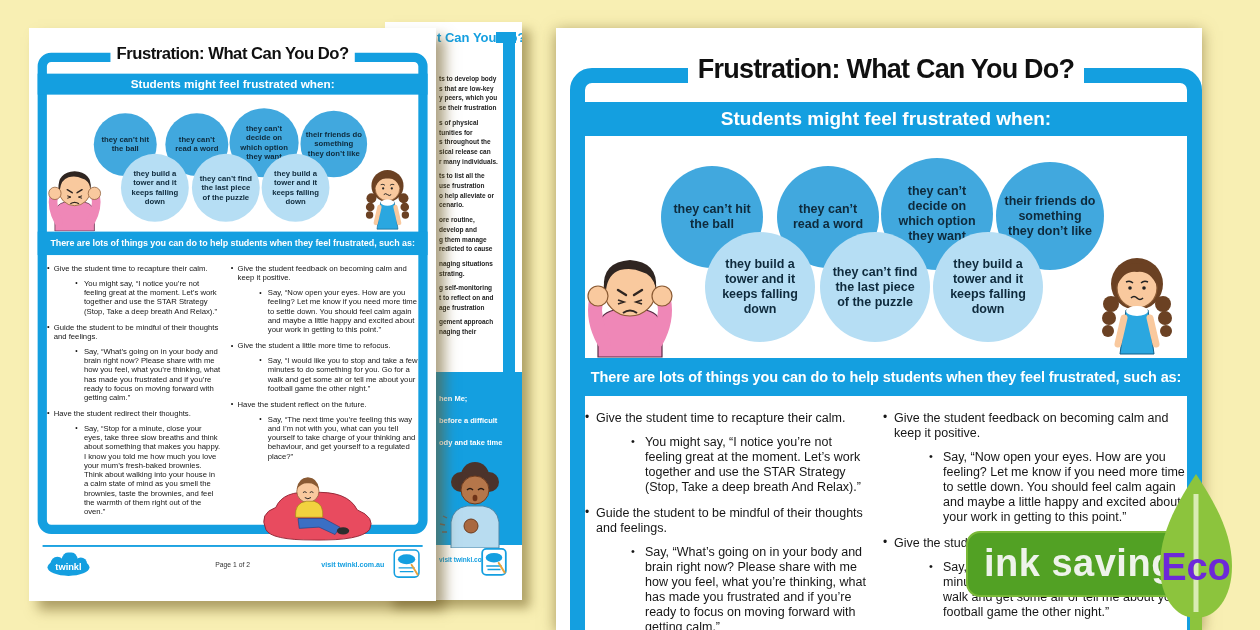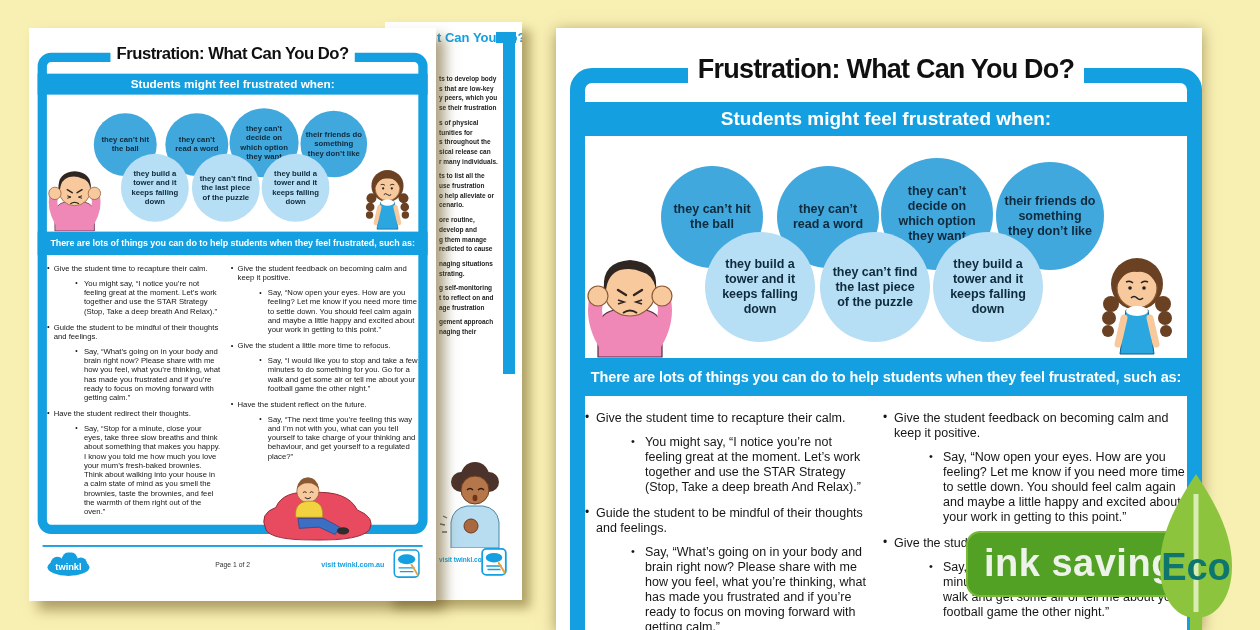--- a/index.html
+++ b/index.html
@@ -70,21 +70,21 @@
   #page2 .p2-badge{position:absolute;left:96px;top:525px;}
 
   
   #eco{position:absolute;left:0;top:0;width:1260px;height:630px;pointer-events:none;z-index:5;}
   .eco-rect{position:absolute;left:966px;top:531px;width:262px;height:66px;box-sizing:border-box;
          background:var(--eco-green);border:2px solid #7ab838;border-radius:14px;}
   .eco-label{position:absolute;left:984px;top:531px;height:66px;line-height:64px;font-size:38px;
          font-weight:600;color:#eef3ea;letter-spacing:.5px;}
   .eco-leaf{position:absolute;left:1146px;top:468px;}
   .eco-tag{position:absolute;left:1146px;top:546px;width:100px;text-align:center;font-size:38px;
-         font-weight:800;color:#0f766e;}
+         font-weight:800;color:#6d28d9;}
 </style>
 </head>
 <body>
 
 <div id="page2">
   <div class="p2-title">t Can You Do?</div>
   <div class="p2-hbar"></div>
   <div class="p2-vbar"></div>
   <div class="p2-frags">
     <div class="frag-group">ts to develop body
@@ -105,20 +105,25 @@
 g them manage
 redicted to cause</div>
     <div class="frag-group">naging situations
 strating.</div>
     <div class="frag-group">g self-monitoring
 t to reflect on and
 age frustration</div>
     <div class="frag-group">gement approach
 naging their</div>
   </div>
+  <div class="p2-panel">
+    <div class="p2-panel-text">hen Me;
+before a difficult
+ody and take time</div>
+  </div>
   <svg class="p2-boy" width="76" height="88" viewBox="0 0 76 88">
     <circle cx="38" cy="16" r="14" fill="#4b332b"></circle>
       <circle cx="24" cy="22" r="10" fill="#4b332b"></circle>
       <circle cx="52" cy="22" r="10" fill="#4b332b"></circle>
     <circle cx="38" cy="30" r="14" fill="#b5764a" stroke="#6e3c1e" stroke-width="1"></circle>
     <path d="M30 30 Q33 27 36 30 M41 30 Q44 27 47 30" stroke="#2a1a12" stroke-width="1.4" fill="none"></path>
     <ellipse cx="38" cy="38" rx="2.4" ry="3.2" fill="#6e3318"></ellipse>
     <path d="M14 88 L14 62 Q16 48 30 46 L46 46 Q60 48 62 62 L62 88 Z" fill="#b8dcf0" stroke="#4d87a8" stroke-width="1"></path>
     <circle cx="34" cy="66" r="7" fill="#a9683f" stroke="#6e3c1e" stroke-width="1"></circle>
     <path d="M6 56 L10 58 M3 64 L8 65 M5 72 L10 72" stroke="#666" stroke-width="1.3"></path>

